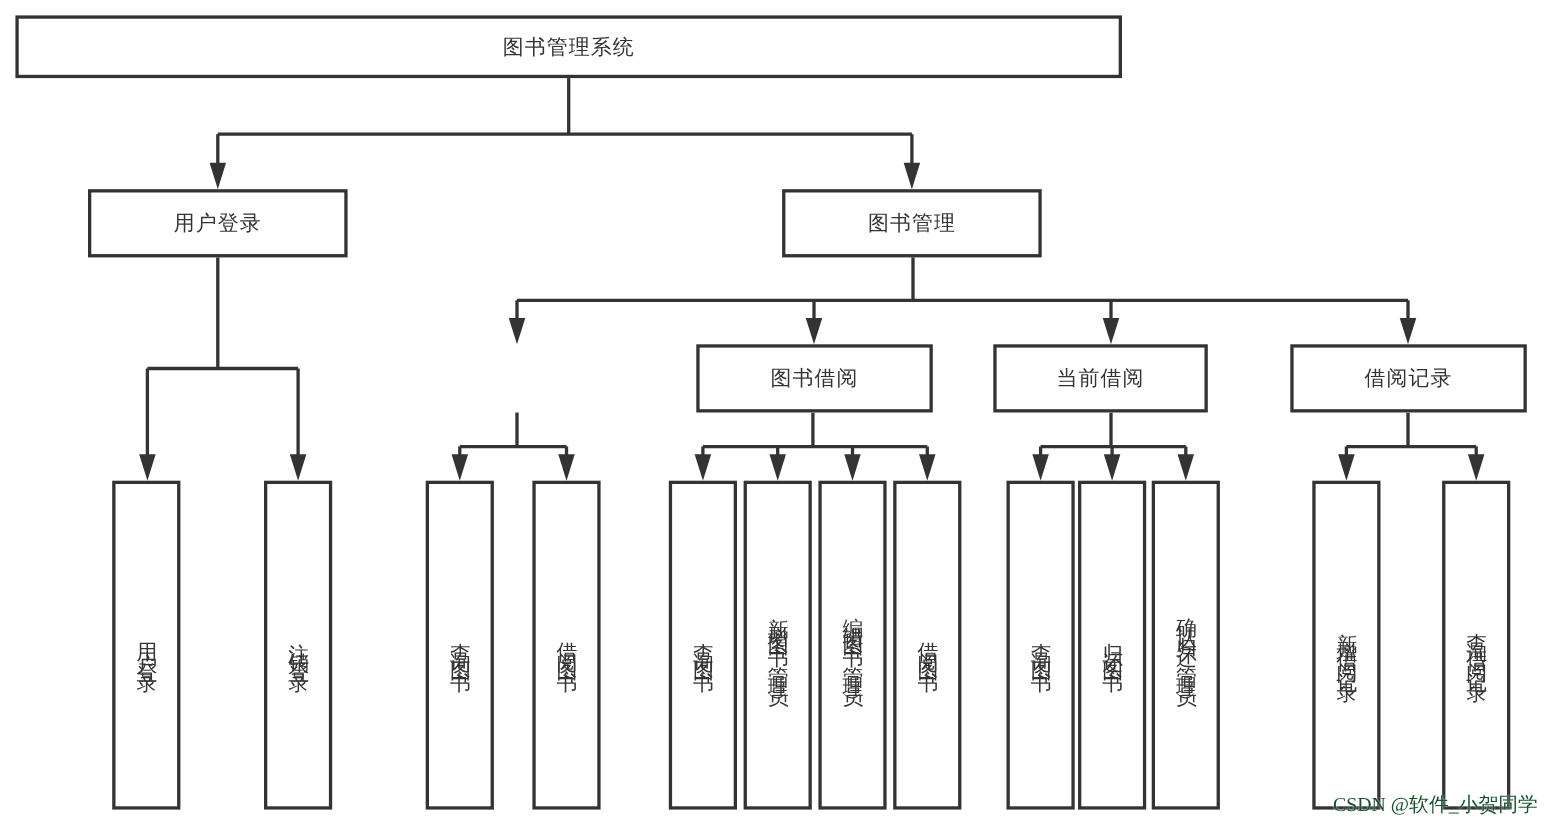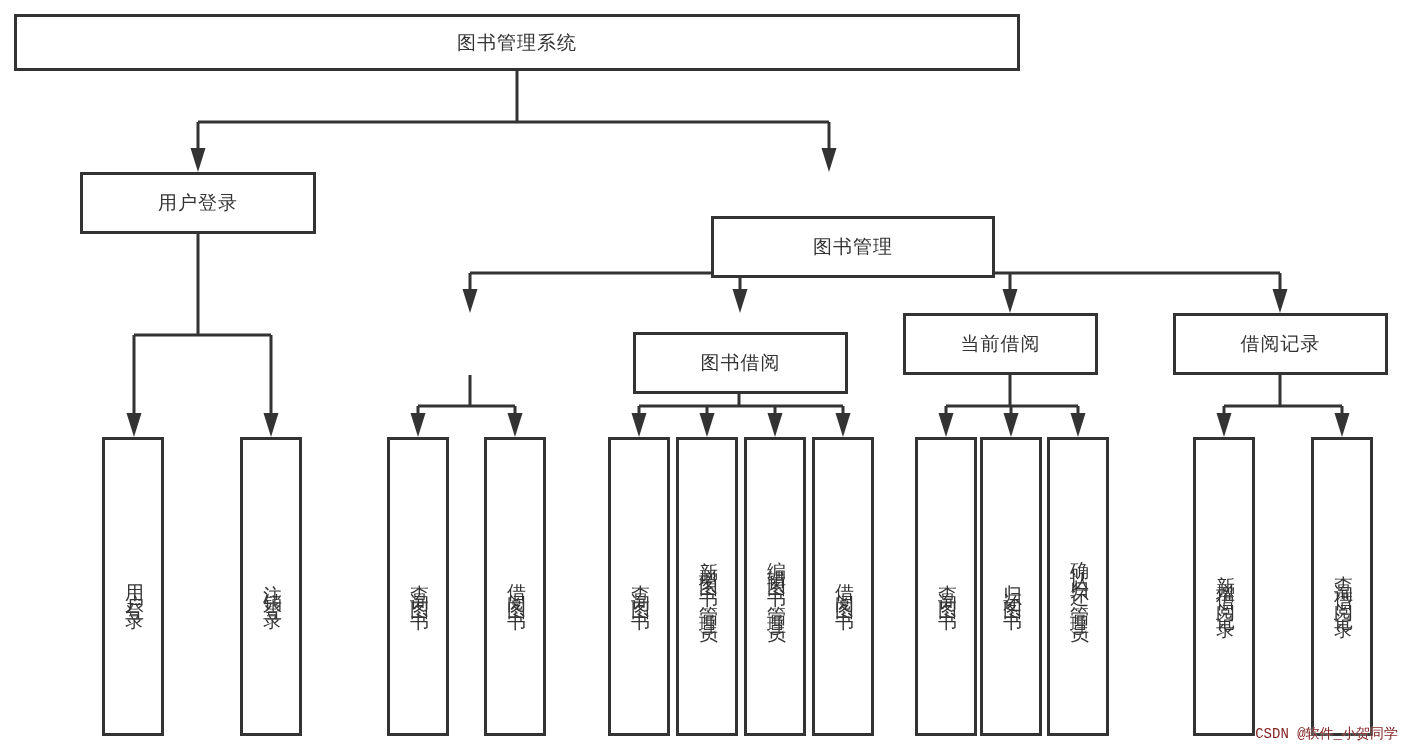--- a/index.html
+++ b/index.html
@@ -2,21 +2,21 @@
 <html><head>
 <meta charset="utf-8">
 <title>图书管理系统</title>
 <style>
   html, body { margin: 0; padding: 0; background: #ffffff; }
   .stage {
     position: relative;
     width: 1405px;
     height: 747px;
     background: #ffffff;
-    font-family: Liberation Mono, monospace;
+    font-family: Liberation Serif, serif;
     color: #333333;
     overflow: hidden;
     border-radius: 18px;
   }
   .connectors {
     position: absolute;
     left: 0; top: 0;
     width: 1405px; height: 747px;
     z-index: 1;
   }
@@ -50,22 +50,22 @@
     text-orientation: mixed;
     font-size: 19px;
     letter-spacing: 9px;
     white-space: nowrap;
     line-height: 1;
   }
   .watermark {
     position: absolute;
     right: 7px;
     bottom: 4px;
-    font-size: 14px;
-    color: #7f1d1d;
+    font-size: 18px;
+    color: #14532d;
     z-index: 3;
     white-space: nowrap;
     text-shadow: 0 0 2px #ffffff;
   }
 </style>
 </head>
 <body>
 
 <div class="stage">
 
@@ -105,25 +105,25 @@
     <polygon points="1334.5,413 1349.5,413 1342,437"></polygon>
   </svg>
 
   <div class="box" style="left:14px; top:14px; width:1006px; height:57px;">
     <span class="h-label">图书管理系统</span>
   </div>
 
   <div class="box" style="left:80px; top:172px; width:236px; height:62px;">
     <span class="h-label">用户登录</span>
   </div>
-  <div class="box" style="left:711px; top:172px; width:284px; height:62px;margin-top:44px;">
+  <div class="box" style="left:711px; top:172px; width:236px; height:62px;">
     <span class="h-label">图书管理</span>
   </div>
 
-  <div class="box" style="left:633px; top:332px; width:215px; height:62px;">
+  <div class="box" style="left:633px; top:313px; width:215px; height:62px;">
     <span class="h-label">图书借阅</span>
   </div>
   <div class="box" style="left:903px; top:313px; width:195px; height:62px;">
     <span class="h-label">当前借阅</span>
   </div>
   <div class="box" style="left:1173px; top:313px; width:215px; height:62px;">
     <span class="h-label">借阅记录</span>
   </div>
 
   <div class="box" style="left:102px; top:437px; width:62px; height:299px;">

